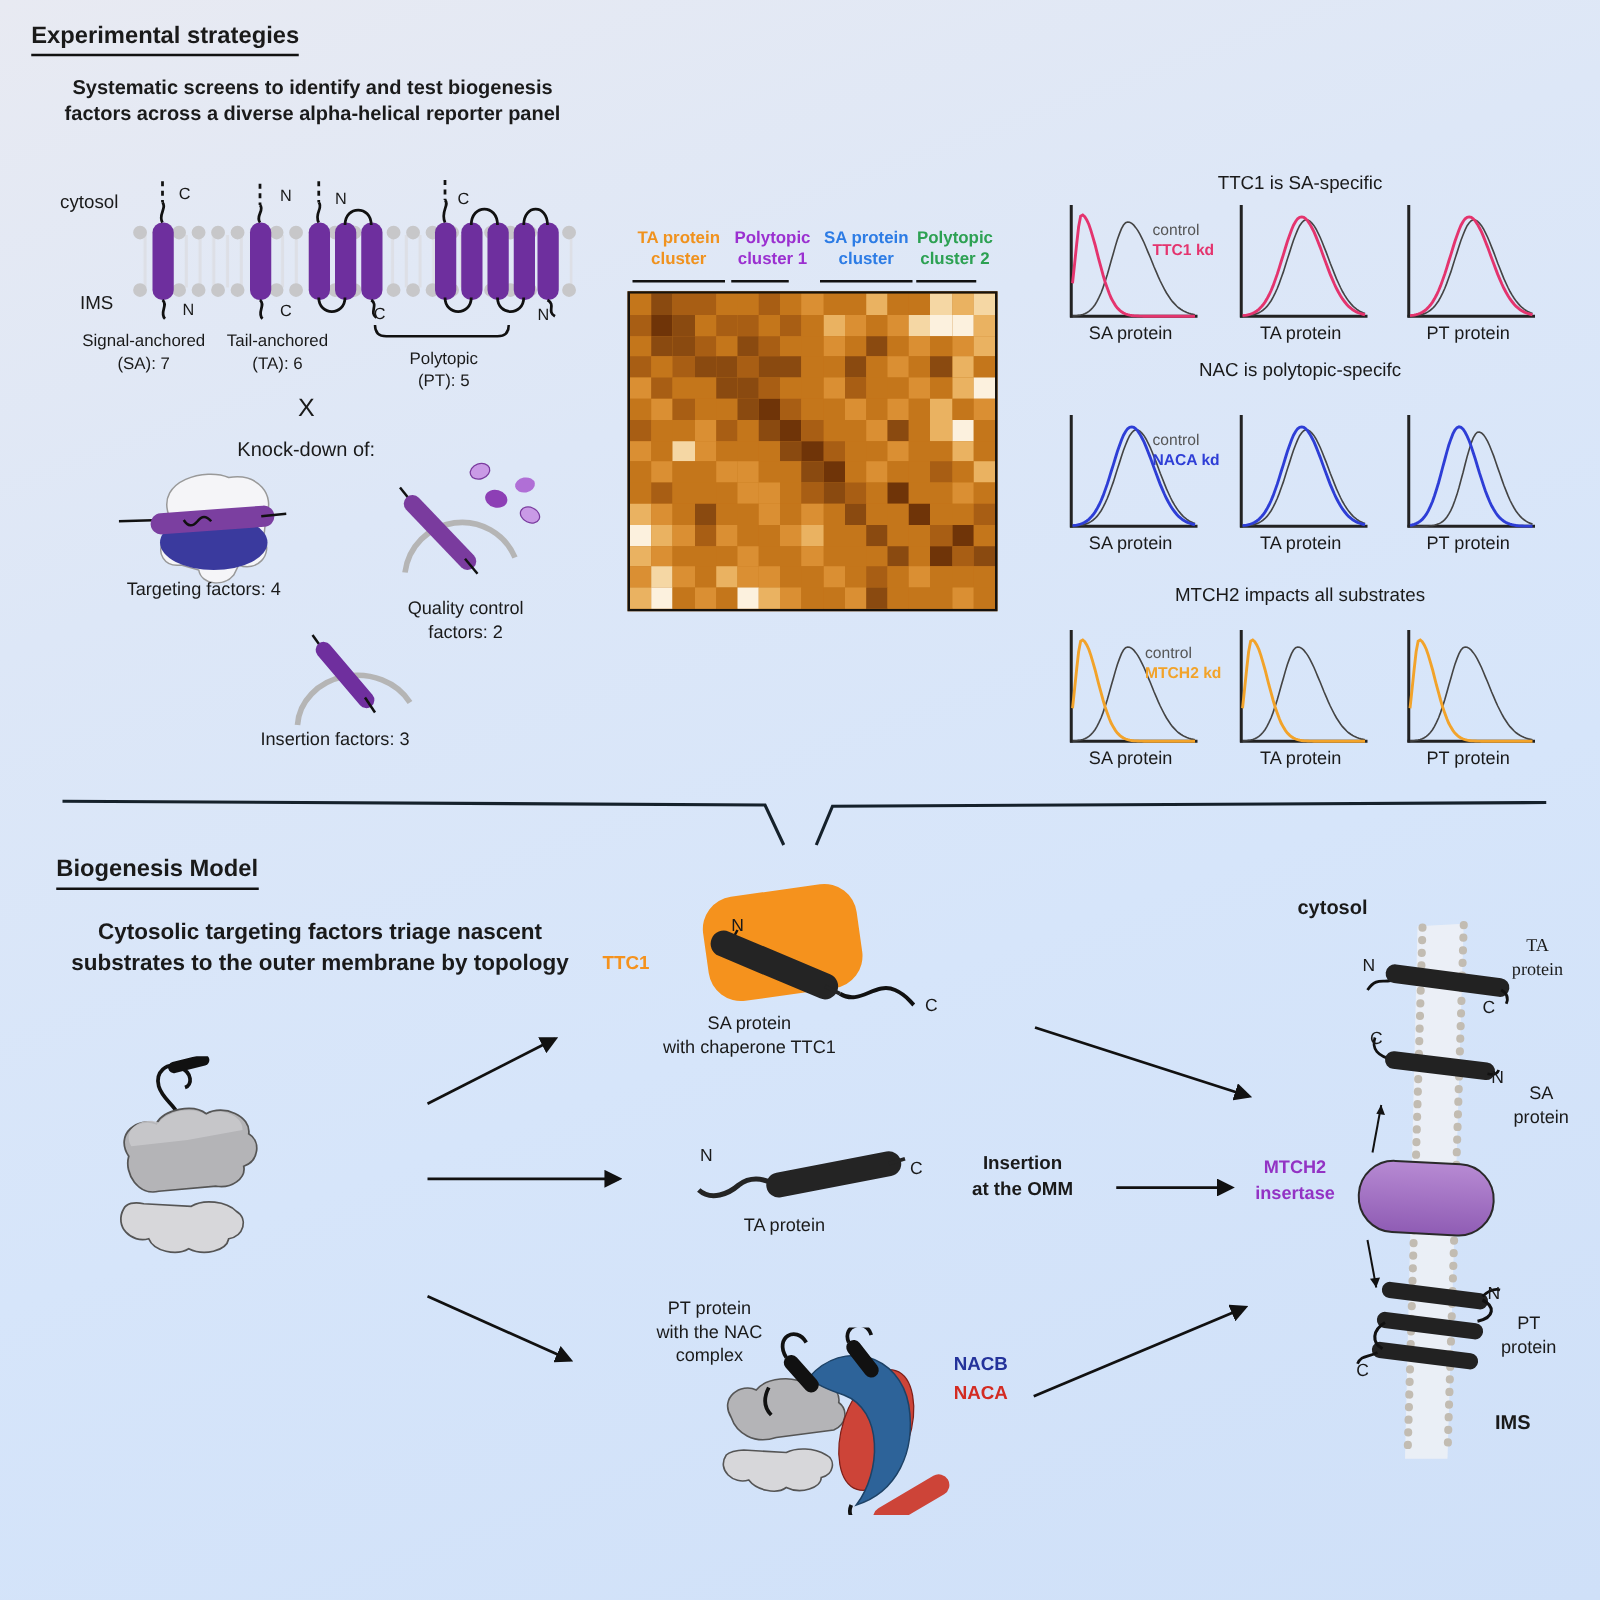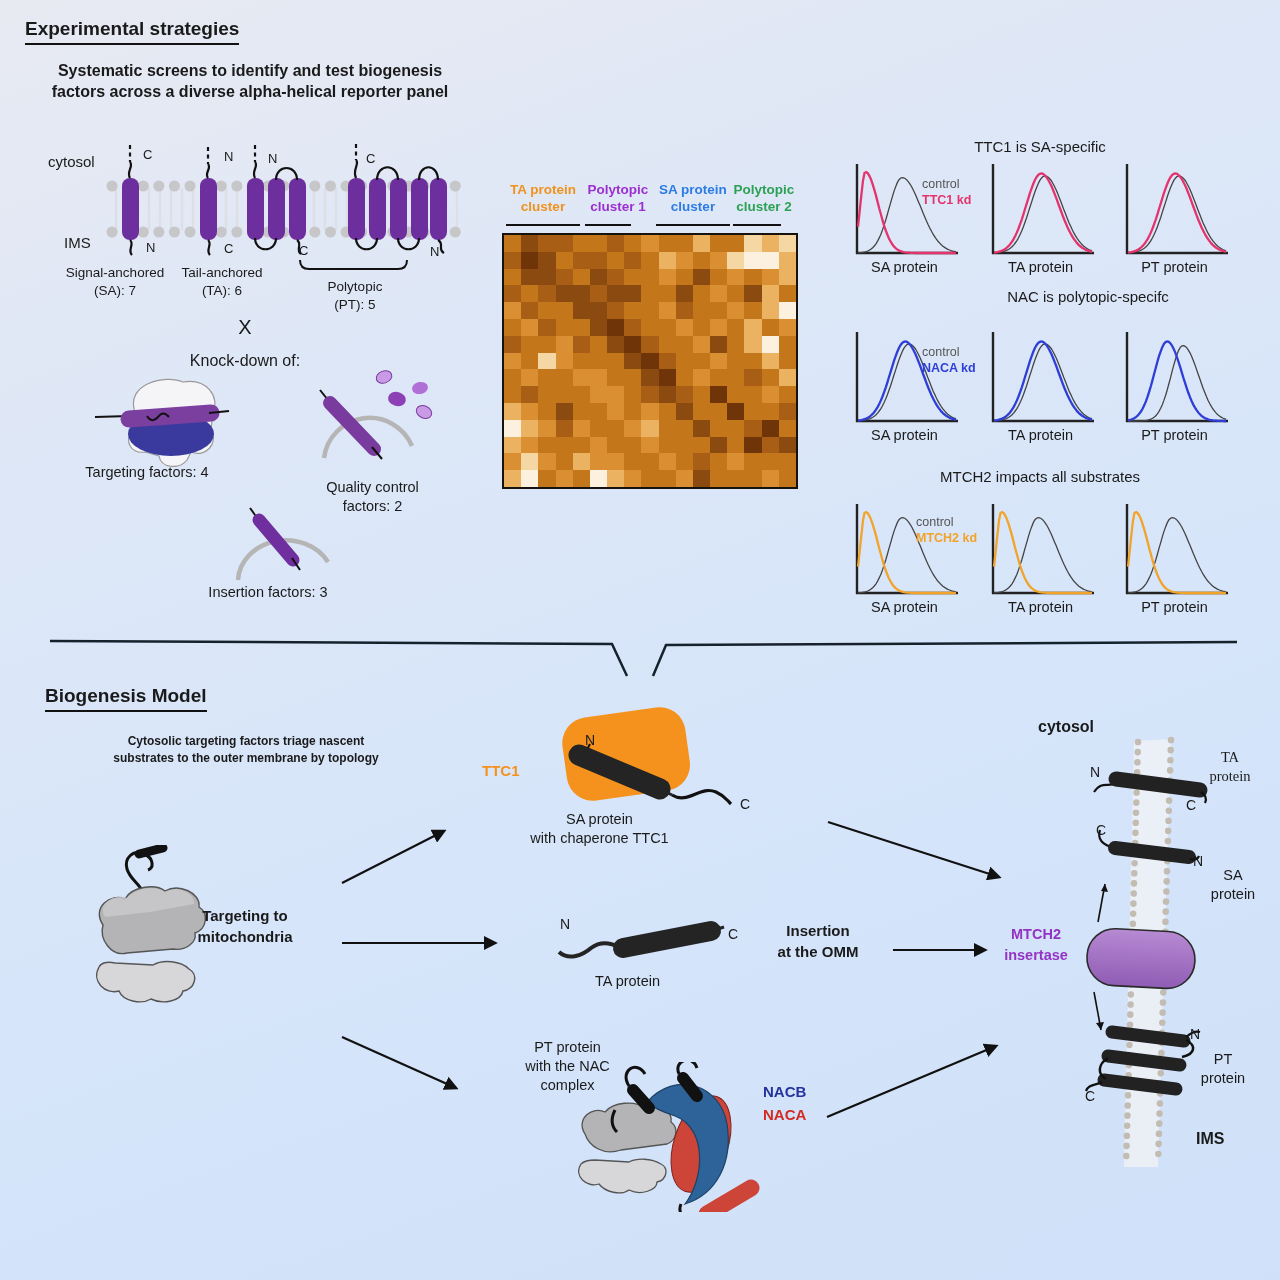--- a/index.html
+++ b/index.html
@@ -103,21 +103,21 @@
   <div class="abs ctr z5" style="left:165px;top:352px;width:160px;font-size:16px;">Knock-down of:</div>
 
   <svg class="abs z2" style="left:95px;top:372px;" width="135" height="95">
     <path d="M40,40 C30,12 70,2 88,10 C112,6 125,25 118,40 L116,58 C124,72 110,86 96,80 L92,88 C84,98 66,96 64,84 L50,80 C36,82 30,70 36,60 Z" fill="#f5f5f8" stroke="#999" stroke-width="1.2"></path>
     <line x1="0" y1="45" x2="34" y2="44" stroke="#111" stroke-width="2"></line>
     <ellipse cx="76" cy="62" rx="43" ry="22" fill="#3a3a9e"></ellipse>
     <line x1="34" y1="47" x2="116" y2="41" stroke="#7b3fa0" stroke-width="17" stroke-linecap="round"></line>
     <path d="M52,44 q5,8 11,1 q5,-7 11,0" stroke="#111" stroke-width="2" fill="none"></path>
     <line x1="114" y1="41" x2="134" y2="39" stroke="#111" stroke-width="2"></line>
   </svg>
-  <div class="abs cap14 ctr z5" style="left:72px;top:463px;width:150px;">Targeting factors: 4</div>
+  <div class="abs cap14 ctr z5" style="left:88px;top:463px;width:150px;">Targeting factors: 4</div>
 
   <svg class="abs z2" style="left:300px;top:360px;" width="135" height="118">
     <path d="M24,98 a46,46 0 0 1 88,-12" stroke="#b5b5b5" stroke-width="4.5" fill="none"></path>
     <line x1="20" y1="30" x2="32" y2="45" stroke="#111" stroke-width="2"></line>
     <line x1="30" y1="43" x2="74" y2="89" stroke="#7a3b9e" stroke-width="14" stroke-linecap="round"></line>
     <line x1="72" y1="87" x2="82" y2="99" stroke="#111" stroke-width="2"></line>
     <ellipse cx="84" cy="17" rx="8" ry="6" fill="#c99ae6" stroke="#7a3b9e" stroke-width="1" transform="rotate(-20 84 17)"></ellipse>
     <ellipse cx="97" cy="39" rx="9" ry="7" fill="#8d3fb5" transform="rotate(15 97 39)"></ellipse>
     <ellipse cx="120" cy="28" rx="8" ry="6" fill="#b06fd6" transform="rotate(-10 120 28)"></ellipse>
     <ellipse cx="124" cy="52" rx="8" ry="6" fill="#c99ae6" stroke="#7a3b9e" stroke-width="1" transform="rotate(25 124 52)"></ellipse>
@@ -432,21 +432,21 @@
       </svg>
     </div>
   <div class="abs legend z5" style="left:922px;top:176px;">
     <div class="ctl">control</div>
     <div class="kd" style="color: rgb(228, 52, 110);">TTC1 kd</div>
   </div>
   <div class="abs cap14 ctr z5" style="left:852px;top:258px;width:105px;">SA protein</div>
   <div class="abs cap14 ctr z5" style="left:988px;top:258px;width:105px;">TA protein</div>
   <div class="abs cap14 ctr z5" style="left:1122px;top:258px;width:105px;">PT protein</div>
 
-  <div class="abs plot-title ctr z5" style="left:928px;top:288px;width:320px;">NAC is polytopic-specifc</div>
+  <div class="abs plot-title ctr z5" style="left:880px;top:288px;width:320px;">NAC is polytopic-specifc</div>
   <div class="abs z3" style="left:852px;top:330px;">
       <svg width="108" height="96">
         <line x1="5" y1="2" x2="5" y2="92" stroke="#222" stroke-width="2.4"></line>
         <line x1="4" y1="91" x2="106" y2="91" stroke="#222" stroke-width="2.4"></line>
         <path d="M6.0,90.8 L7.6,90.7 L9.3,90.6 L10.9,90.4 L12.5,90.2 L14.2,89.9 L15.8,89.5 L17.4,88.9 L19.1,88.2 L20.7,87.3 L22.3,86.2 L24.0,84.8 L25.6,83.1 L27.2,81.0 L28.9,78.6 L30.5,75.7 L32.1,72.5 L33.8,68.8 L35.4,64.7 L37.0,60.2 L38.7,55.5 L40.3,50.4 L41.9,45.3 L43.6,40.1 L45.2,35.0 L46.8,30.2 L48.5,25.8 L50.1,21.9 L51.7,18.6 L53.4,16.2 L55.0,14.6 L56.6,13.9 L58.3,14.1 L59.9,15.0 L61.5,16.5 L63.2,18.5 L64.8,21.2 L66.4,24.3 L68.1,27.8 L69.7,31.6 L71.3,35.7 L73.0,39.9 L74.6,44.2 L76.2,48.6 L77.9,52.8 L79.5,56.9 L81.1,60.9 L82.8,64.6 L84.4,68.0 L86.0,71.2 L87.7,74.1 L89.3,76.6 L90.9,78.9 L92.6,80.9 L94.2,82.7 L95.8,84.2 L97.5,85.5 L99.1,86.6 L100.7,87.5 L102.4,88.2 L104.0,88.8" fill="none" stroke="#444" stroke-width="1.3"></path>
         <path d="M6.0,90.5 L7.6,90.3 L9.3,90.1 L10.9,89.7 L12.5,89.2 L14.2,88.6 L15.8,87.8 L17.4,86.8 L19.1,85.5 L20.7,83.9 L22.3,82.0 L24.0,79.7 L25.6,77.1 L27.2,74.0 L28.9,70.4 L30.5,66.5 L32.1,62.1 L33.8,57.3 L35.4,52.3 L37.0,47.0 L38.7,41.7 L40.3,36.4 L41.9,31.2 L43.6,26.4 L45.2,22.0 L46.8,18.2 L48.5,15.2 L50.1,13.0 L51.7,11.8 L53.4,11.5 L55.0,11.9 L56.6,13.1 L58.3,14.9 L59.9,17.3 L61.5,20.2 L63.2,23.5 L64.8,27.3 L66.4,31.4 L68.1,35.7 L69.7,40.1 L71.3,44.5 L73.0,49.0 L74.6,53.3 L76.2,57.5 L77.9,61.5 L79.5,65.2 L81.1,68.6 L82.8,71.8 L84.4,74.6 L86.0,77.2 L87.7,79.4 L89.3,81.4 L90.9,83.1 L92.6,84.5 L94.2,85.8 L95.8,86.8 L97.5,87.7 L99.1,88.4 L100.7,88.9 L102.4,89.4 L104.0,89.8" fill="none" stroke="#2e3ed6" stroke-width="2.3"></path>
       </svg>
     </div>
   <div class="abs z3" style="left:988px;top:330px;">
       <svg width="108" height="96">
@@ -499,32 +499,30 @@
     </div>
   <div class="abs legend z5" style="left:916px;top:514px;">
     <div class="ctl">control</div>
     <div class="kd" style="color: rgb(242, 163, 42);">MTCH2 kd</div>
   </div>
   <div class="abs cap14 ctr z5" style="left:852px;top:598px;width:105px;">SA protein</div>
   <div class="abs cap14 ctr z5" style="left:988px;top:598px;width:105px;">TA protein</div>
   <div class="abs cap14 ctr z5" style="left:1122px;top:598px;width:105px;">PT protein</div>
 
   <div class="abs sec-title z5" style="left:45px;top:685px;">Biogenesis Model</div>
-  <div class="abs ctr pre z5" style="left:36px;top:733px;width:420px;font-size:12px;font-weight:bold;line-height:1.4;">Cytosolic targeting factors triage nascent
+  <div class="abs ctr pre z5" style="left:46px;top:733px;width:420px;font-size:18px;font-weight:bold;line-height:1.4;">Cytosolic targeting factors triage nascent
 substrates to the outer membrane by topology</div>
 
   <svg class="abs z2" style="left:75px;top:845px;" width="160" height="185">
     <path d="M70,62 c2,-22 -14,-24 -18,-38 c-3,-11 6,-20 17,-15 c10,4 10,14 4,16" stroke="#111" stroke-width="3" fill="none"></path>
     <line x1="64" y1="9" x2="88" y2="3" stroke="#111" stroke-width="9" stroke-linecap="round"></line>
     <path d="M28,80 c-12,-18 8,-32 22,-26 c6,-12 30,-16 40,-8 c14,-8 36,2 34,16 c10,6 8,22 -4,26 c2,10 -10,18 -22,16 l-46,4 c-16,4 -28,-14 -24,-28 z" fill="#b4b4b7" stroke="#555" stroke-width="1.4"></path>
     <path d="M30,72 c-8,-14 10,-24 22,-19 c8,-10 28,-13 38,-6 c12,-7 30,1 29,12 l-44,8 z" fill="#c9c9cc" opacity="0.85"></path>
     <path d="M24,122 c-8,14 6,28 20,24 c4,10 22,14 32,8 c12,6 30,2 32,-8 c12,-2 16,-16 6,-22 c-8,-8 -26,-10 -36,-4 l-38,-2 c-8,-2 -14,0 -16,4 z" fill="#d7d7da" stroke="#555" stroke-width="1.4"></path>
   </svg>
-  <div class="abs ctr pre z5" style="left:165px;top:905px;width:160px;font-size:15px;font-weight:bold;line-height:1.4;">Targeting to
-mitochondria</div>
 
   <svg class="abs z2" style="left:480px;top:700px;" width="290" height="130">
     <g transform="rotate(-8 146 53)">
       <rect x="84" y="12" width="124" height="84" rx="26" fill="#f5921d"></rect>
     </g>
     <line x1="110" y1="44" x2="104" y2="55" stroke="#111" stroke-width="2"></line>
     <line x1="99" y1="55" x2="180" y2="89" stroke="#242424" stroke-width="21" stroke-linecap="round"></line>
     <line x1="180" y1="89" x2="192" y2="95" stroke="#242424" stroke-width="3"></line>
     <path d="M192,95 c16,10 28,-10 44,-3 c9,4 10,7 15,12" stroke="#111" stroke-width="3.2" fill="none"></path>
   </svg>

